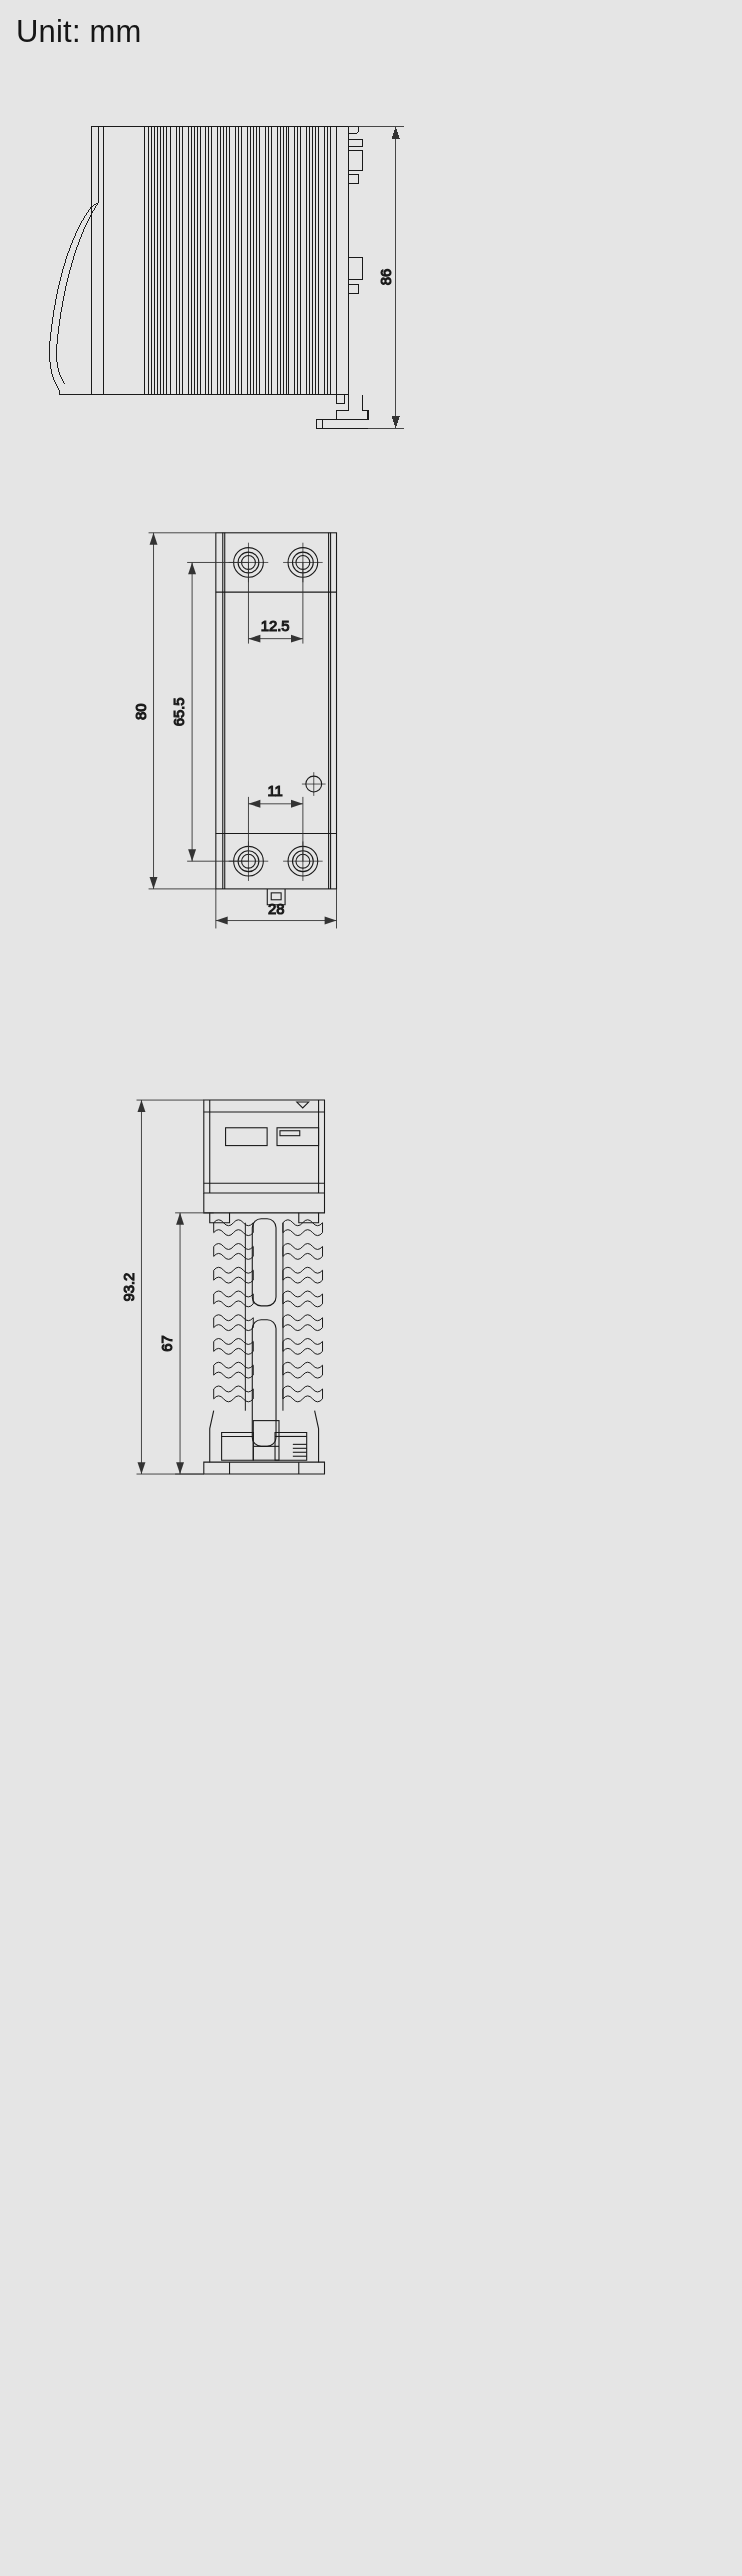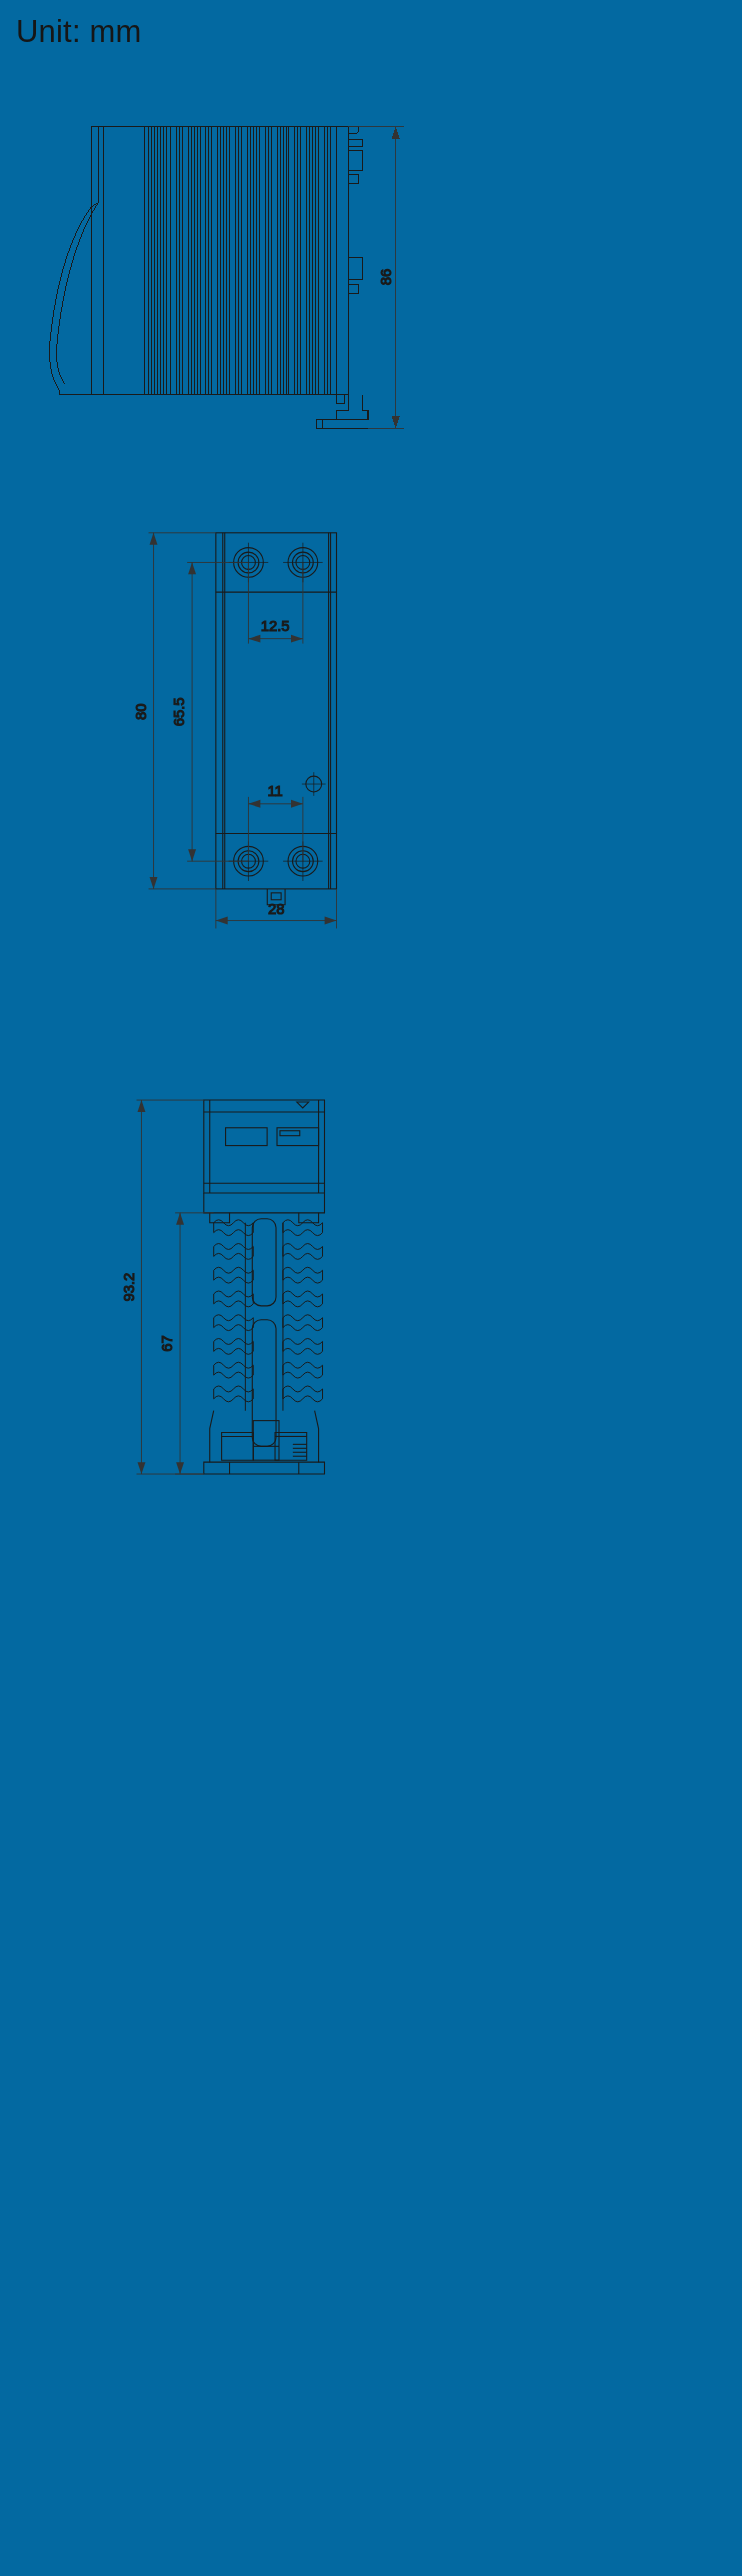--- a/index.html
+++ b/index.html
@@ -12,21 +12,21 @@
     height: 2576px;
     position: relative;
     font-family: "Liberation Sans", sans-serif;
     color: #000000;
     overflow: hidden;
   }
   #page {
     position: relative;
     width: 742px;
     height: 2576px;
-    background: #0369a1;
+    background: #e5e5e5;
   }
   #unit-title {
     position: absolute;
     left: 16px;
     top: 14px;
     font-size: 31px;
     font-family: "Liberation Sans", sans-serif;
     color: #161616;
     letter-spacing: 0.2px;
     white-space: nowrap;

